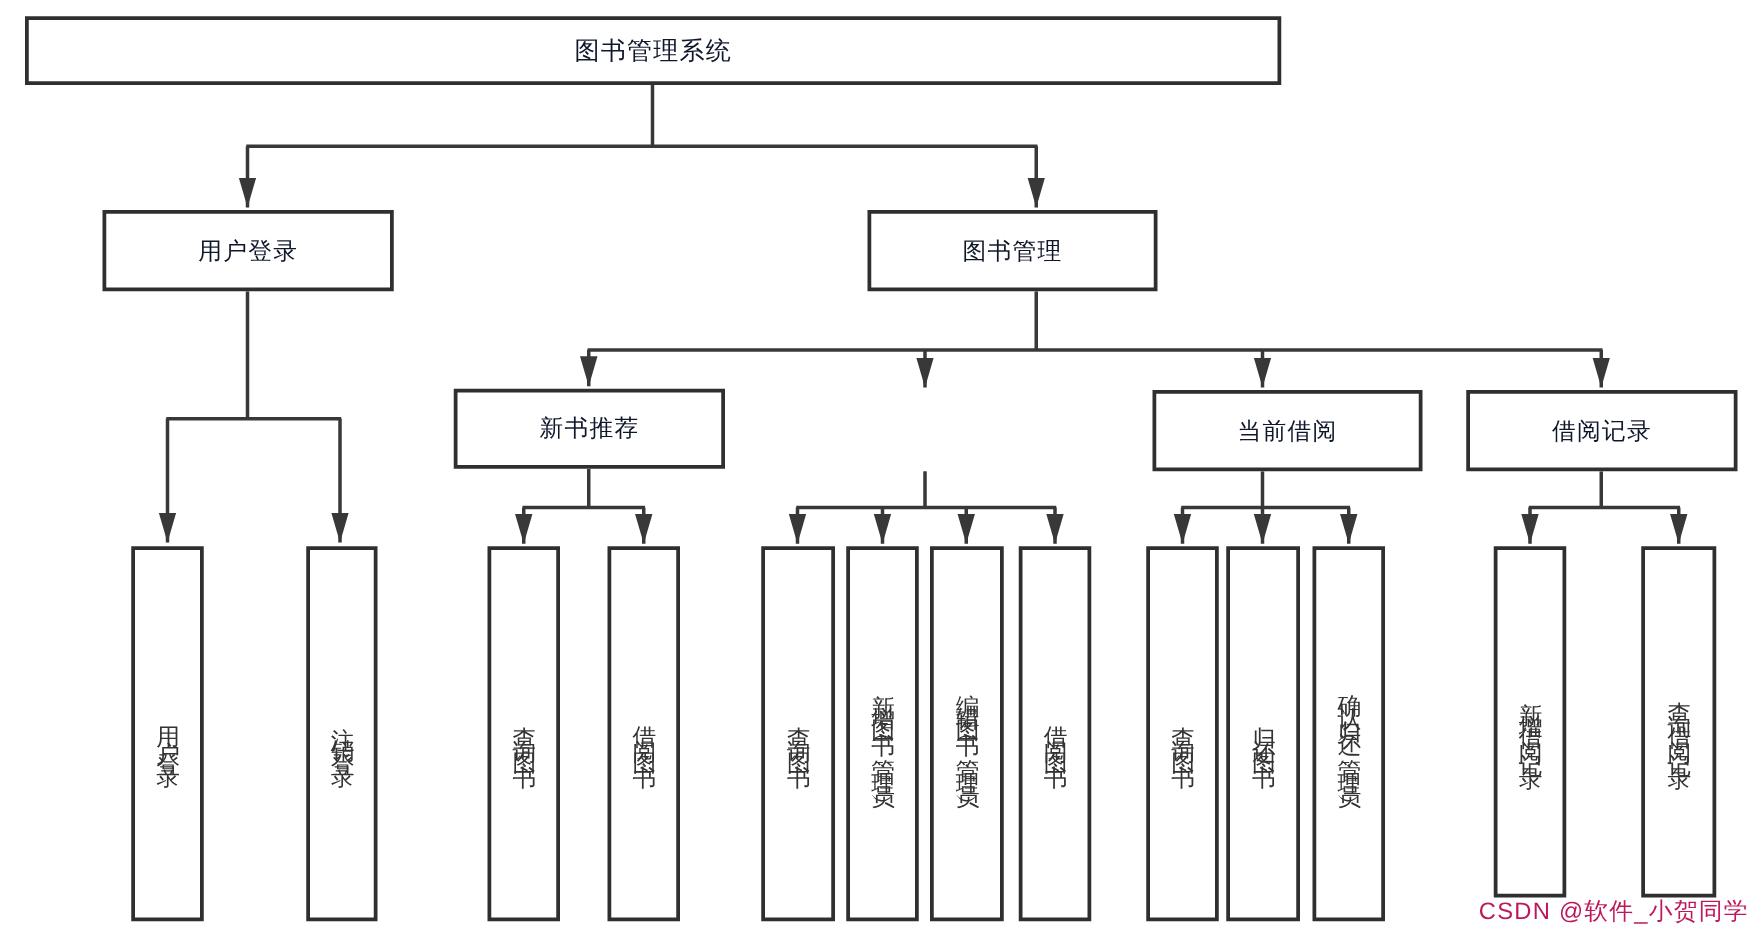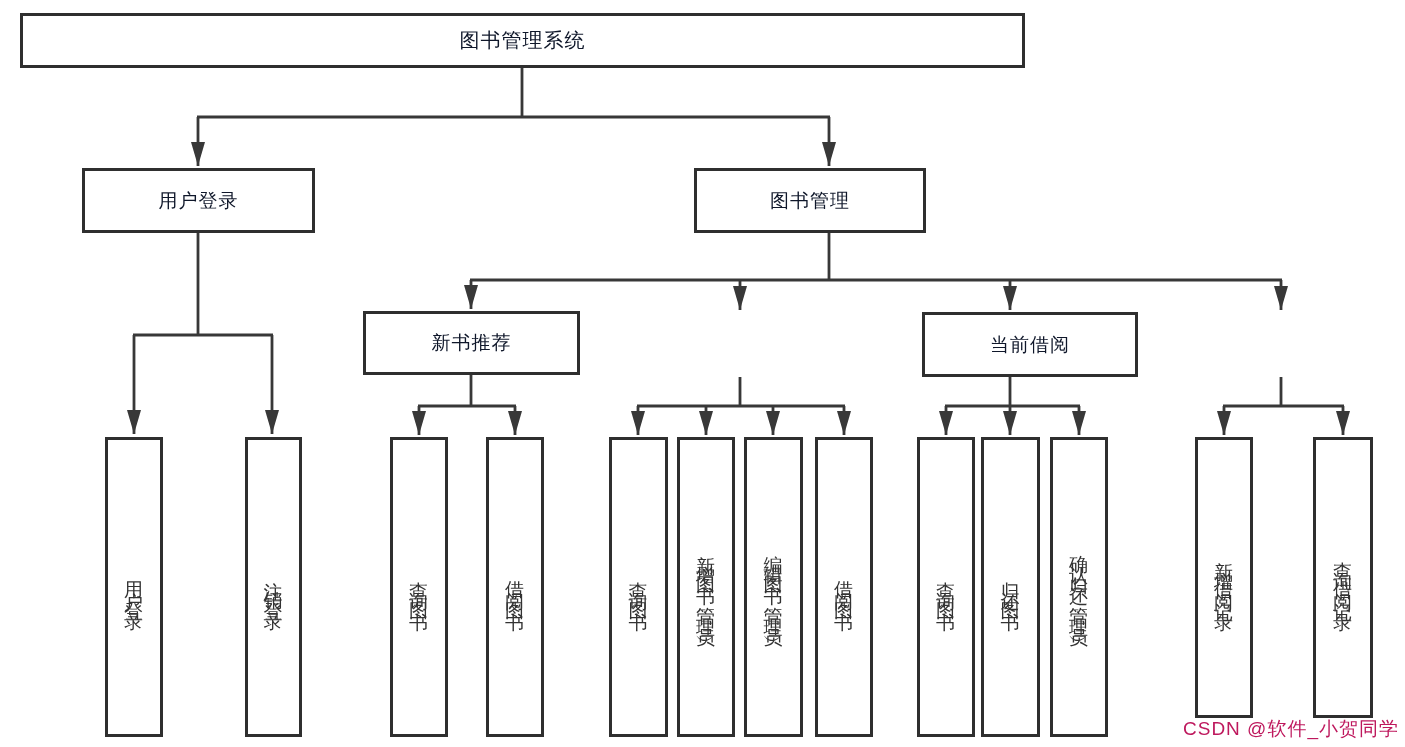--- a/index.html
+++ b/index.html
@@ -106,20 +106,23 @@
   <div class="node" style="left:678px;top:168px;width:232px;height:65px;margin-left:16px;">
     <span class="hlabel">图书管理</span>
   </div>
 
   <div class="node" style="left:363px;top:311px;width:217px;height:64px;">
     <span class="hlabel">新书推荐</span>
   </div>
   <div class="node" style="left:902px;top:312px;width:216px;height:65px;margin-left:20px;">
     <span class="hlabel">当前借阅</span>
   </div>
+  <div class="node" style="left:1173px;top:312px;width:217px;height:65px;">
+    <span class="hlabel">借阅记录</span>
+  </div>
 
   <div class="node" style="left:105px;top:437px;width:58px;height:300px;">
     <span class="vlabel">用户登录</span>
   </div>
   <div class="node" style="left:245px;top:437px;width:57px;height:300px;">
     <span class="vlabel">注销登录</span>
   </div>
 
   <div class="node" style="left:390px;top:437px;width:58px;height:300px;">
     <span class="vlabel">查询图书</span>

